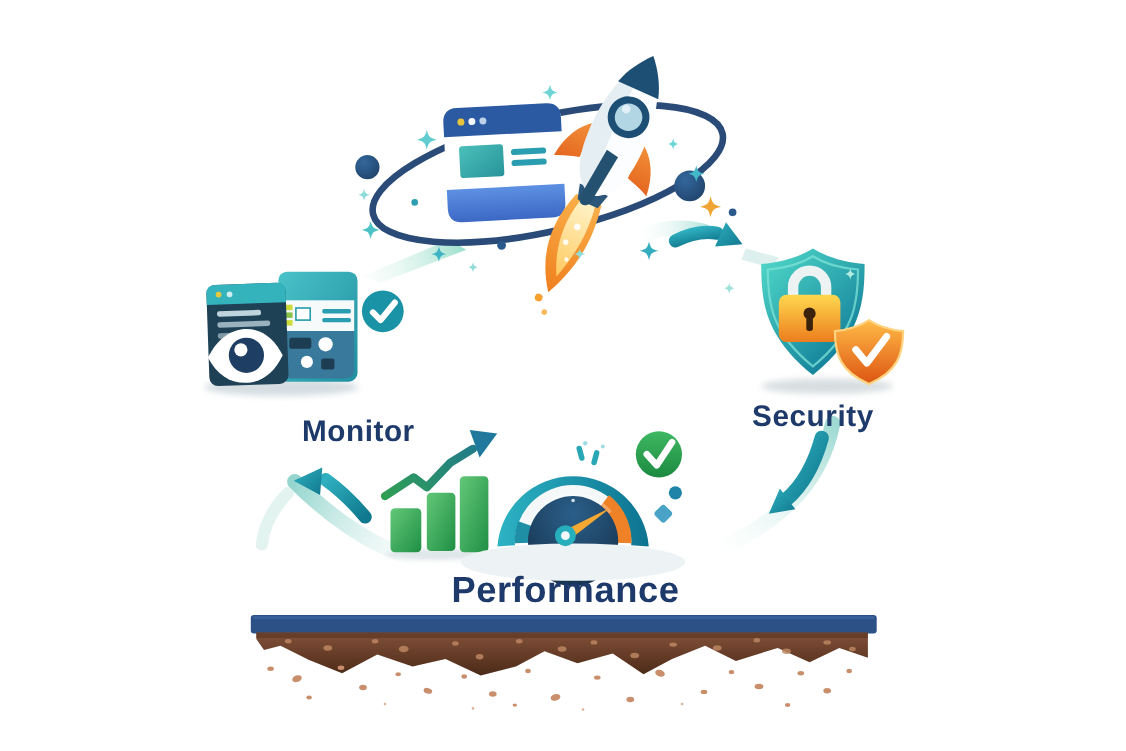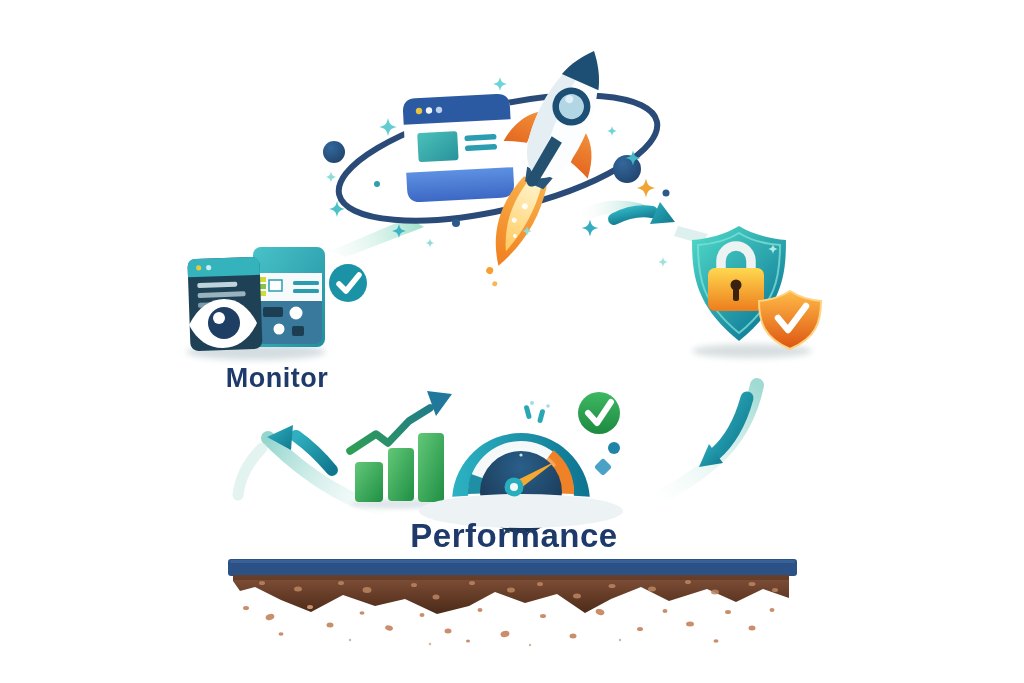--- a/index.html
+++ b/index.html
@@ -13,21 +13,21 @@
   .stage-canvas svg{position:absolute;left:0;top:0;}
   .cycle-label{
     position:absolute;
     text-align:center;
     font-weight:700;
     color:#1e3a6b;
     letter-spacing:.5px;
     font-size:27px;
     user-select:none;
   }
-  .label-monitor{left:177px;top:363px;width:200px;}
+  .label-monitor{left:177px;top:377px;width:200px;text-align:right;}
   .label-security{left:639px;top:363px;width:200px;}
   .label-performance{left:364px;top:517px;width:300px;font-size:33px;}
 </style>
 </head>
 <body>
 
 <div class="stage-canvas">
 
 <svg width="1024" height="683" viewBox="0 0 1024 683">
   <defs>
@@ -322,15 +322,16 @@
           <ellipse cx="281" cy="634" rx="2.5" ry="1.8"></ellipse>
       <circle cx="350" cy="640" r="1.2" fill="#d8b39a"></circle>
           <circle cx="530" cy="645" r="1.2" fill="#d8b39a"></circle>
       <circle cx="620" cy="640" r="1.2" fill="#d8b39a"></circle>
           <circle cx="430" cy="644" r="1.2" fill="#d8b39a"></circle>
     </g>
   </g>
 </svg>
 
   <div class="cycle-label label-monitor">Monitor</div>
+  <div class="cycle-label label-security">Security</div>
   <div class="cycle-label label-performance">Performance</div>
 
 </div>
 
 </body></html>

